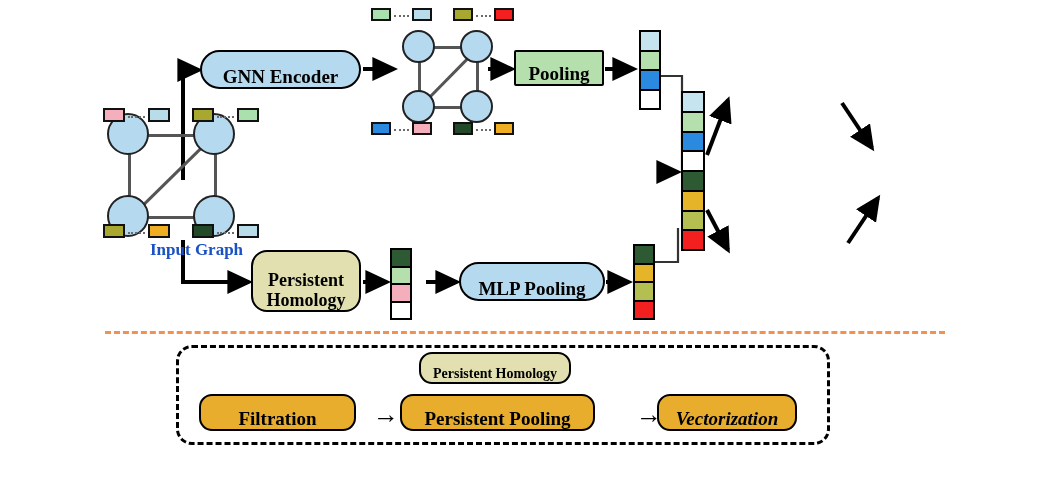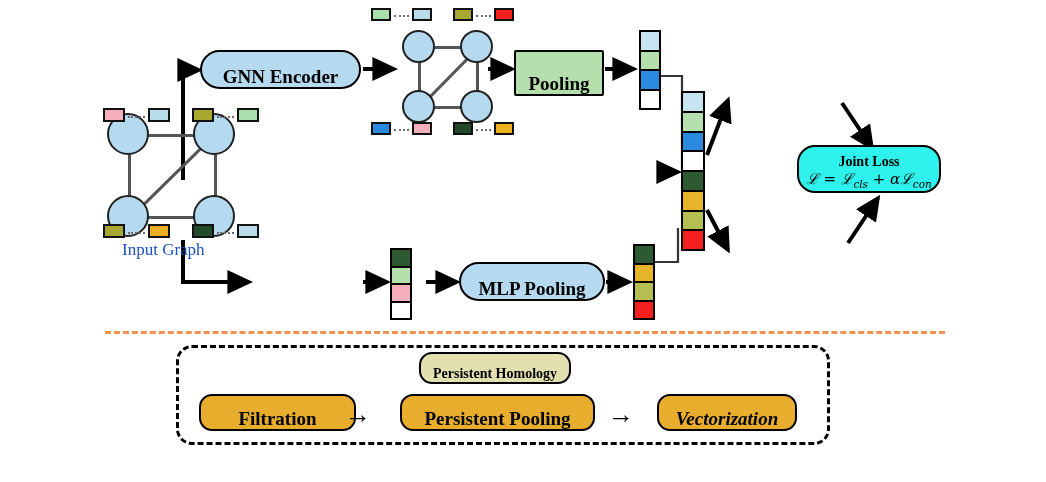--- a/index.html
+++ b/index.html
@@ -25,21 +25,21 @@
   
   .graph{position:absolute;}
   .gnode{position:absolute;border-radius:50%;background:#b5d9ef;border:2px solid #222;box-sizing:border-box;}
   .gedge{position:absolute;background:#555;transform-origin:0 0;}
 
   
   .chip{position:absolute;box-sizing:border-box;border:2px solid #111;}
   .dots{position:absolute;border-top:2.5px dotted #6b6b6b;}
 
   
-  .label{position:absolute;font-weight:normal;white-space:nowrap;}
+  .label{position:absolute;font-weight:bold;white-space:nowrap;margin-left:28px;}
   .mathline{font-family:"DejaVu Serif",serif;font-style:italic;font-weight:normal;}
   .sub{font-size:0.70em;vertical-align:sub;font-style:italic;}
 
   
   .dashbox{position:absolute;box-sizing:border-box;border:3px dashed #000;border-radius:16px;background:transparent;}
   .divider{position:absolute;border-top:3px dashed #f2924e;}
 
   svg.overlay{position:absolute;left:0;top:0;width:1046px;height:482px;pointer-events:none;}
 </style>
 </head>
@@ -159,31 +159,35 @@
     <div class="chip" style="left:371px;top:122px;width:20px;height:13px;background:#2a8ae0;"></div>
     <div class="dots" style="left:394px;top:129px;width:15px;"></div>
     <div class="chip" style="left:412px;top:122px;width:20px;height:13px;background:#f5aebc;"></div>
   </div>
   <div>
     <div class="chip" style="left:453px;top:122px;width:20px;height:13px;background:#234a28;"></div>
     <div class="dots" style="left:476px;top:129px;width:15px;"></div>
     <div class="chip" style="left:494px;top:122px;width:20px;height:13px;background:#f0ae22;"></div>
   </div>
 
-  <div class="nodebox sharp" style="left:514px;top:50px;width:90px;height:46px;background:#b6dfae;font-size:19px;">
+  <div class="nodebox sharp" style="left:514px;top:50px;width:90px;height:36px;background:#b6dfae;font-size:19px;">
     <span>Pooling</span>
   </div>
 
   <div class="vector" style="left:639px;top:30px;width:22px;height:80px;">
     <div class="vcell" style="background:#c6e4ef;"></div>
     <div class="vcell" style="background:#b6dfae;"></div>
     <div class="vcell" style="background:#2a8ae0;"></div>
     <div class="vcell" style="background:#ffffff;"></div>
   </div>
 
+  <div class="nodebox rounded" style="left:251px;top:250px;width:110px;height:62px;background:#e2e0b0;font-size:18px;border-radius:16px;">
+    <span>Persistent</span>
+    <span>Homology</span>
+  </div>
 
   <div class="vector" style="left:390px;top:248px;width:22px;height:72px;">
     <div class="vcell" style="background:#2d5a33;"></div>
     <div class="vcell" style="background:#b6dfae;"></div>
     <div class="vcell" style="background:#f5aebc;"></div>
     <div class="vcell" style="background:#ffffff;"></div>
   </div>
 
   <div class="nodebox rounded" style="left:459px;top:262px;width:146px;height:39px;background:#b5d9ef;font-size:19px;">
     <span>MLP Pooling</span>
@@ -202,26 +206,20 @@
     <div class="vcell" style="background:#2a8ae0;"></div>
     <div class="vcell" style="background:#ffffff;"></div>
     <div class="vcell" style="background:#2d5a33;"></div>
     <div class="vcell" style="background:#e6b429;"></div>
     <div class="vcell" style="background:#b5be50;"></div>
     <div class="vcell" style="background:#f42020;"></div>
   </div>
 
 
 
-  <div class="nodebox rounded" style="left:797px;top:145px;width:144px;height:48px;background:#2ff2ec;font-size:14px;border-radius:18px;">
-    <span>Joint Loss</span>
-    <span class="mathline" style="font-size:15px;margin-top:2px;">
-      <span>ℒ = ℒ</span><span class="sub">cls</span><span> + αℒ</span><span class="sub">con</span>
-    </span>
-  </div>
 
   <div class="divider" style="left:105px;top:331px;width:840px;"></div>
 
   <div class="dashbox" style="left:176px;top:345px;width:654px;height:100px;"></div>
 
   <div class="nodebox smallround" style="left:419px;top:352px;width:152px;height:32px;background:#e2e0b0;font-size:14px;">
     <span>Persistent Homology</span>
   </div>
 
   <div class="nodebox smallround" style="left:199px;top:394px;width:157px;height:37px;background:#e8ad2d;font-size:19px;">

